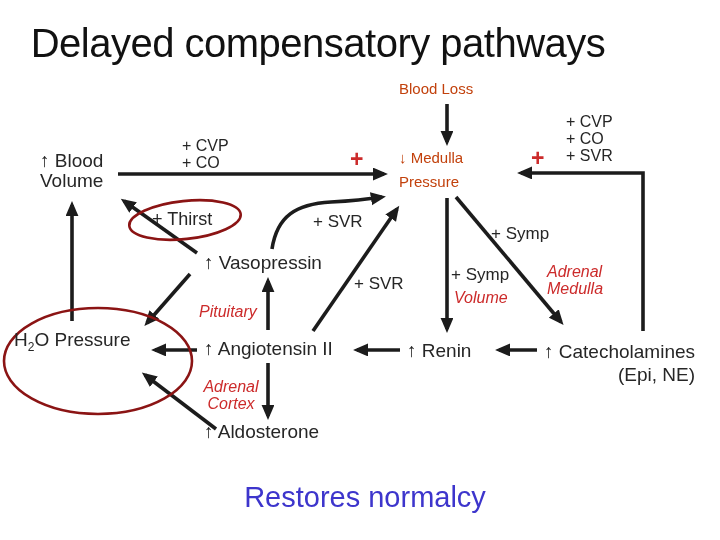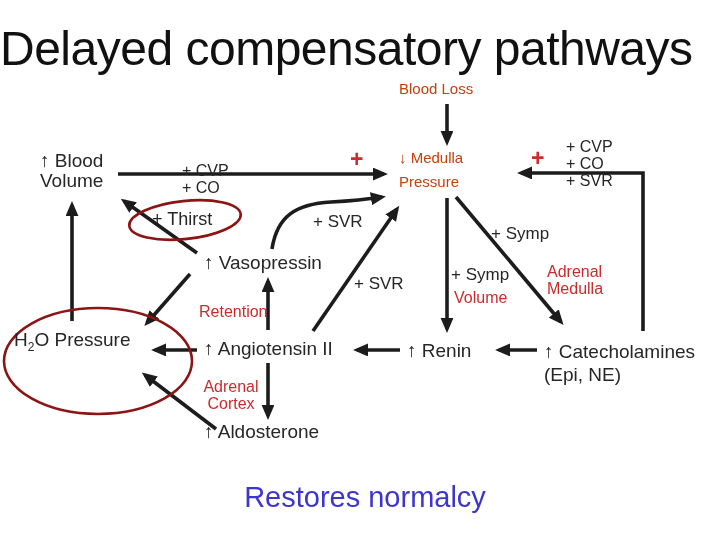--- a/index.html
+++ b/index.html
@@ -6,27 +6,27 @@
   body {
     width:720px; height:540px; position:relative; overflow:hidden;
     background:#ffffff;
     font-family:"Liberation Sans","DejaVu Sans",sans-serif;
     color:#262626;
   }
   #arrows { position:absolute; left:0; top:0; z-index:1; }
   .txt { position:absolute; white-space:nowrap; z-index:2; }
   .title {
     left:0; top:21px; width:636px; text-align:center;
-    font-size:48px; color:#111111; letter-spacing:-0.5px;
+    font-size:40px; color:#111111; letter-spacing:-0.5px;
   }
   .node  { font-size:19px; }
   .rednode { font-size:15px; color:#c2410c; }
   .sm    { font-size:17px; }
-  .cvpblk{ font-size:16px; line-height:17px;margin-top:25px; }
-  .organ { font-size:16px; line-height:17px; color:#cc2b2b; }
+  .cvpblk{ font-size:16px; line-height:17px; }
+  .organ { font-size:16px; line-height:17px; color:#cc2b2b; font-style:italic; }
   .plus  { font-size:23px; color:#cc2b2b; font-weight:bold; }
   .footer{
     left:0; top:481px; width:730px; text-align:center;
     font-size:29px; color:#3d35cc;
   }
   sup { font-size:12px; }
   sub { font-size:12px; }
   .arrow { fill:none; stroke:#1c1c1c; stroke-width:3.6; }
   .loop  { fill:none; stroke:#8b1414; stroke-width:2.6; }
 </style>
@@ -102,33 +102,33 @@
 
 <div class="txt sm" style="left:451px;top:265px">+ Symp</div>
 
 <div class="txt organ" style="left:454px;top:289px">Volume</div>
 
 <div class="txt organ" style="left:547px;top:263px">
   <div>Adrenal</div>
   <div>Medulla</div>
 </div>
 
-<div class="txt organ" style="left:199px;top:303px">Retention</div>
+<div class="txt organ" style="left:199px;top:303px">Pituitary</div>
 
 <div class="txt node" style="left:14px;top:328px;line-height:23px">
   <div><span>H</span><sub>2</sub><span>O Pressure</span></div>
 </div>
 
 <div class="txt node" style="left:204px;top:338px">↑ Angiotensin II</div>
 
 <div class="txt node" style="left:407px;top:340px">↑ Renin</div>
 
 <div class="txt node" style="left:544px;top:340px;line-height:23px">
   <div>↑ Catecholamines</div>
-  <div style="text-align:left">(Epi, NE)</div>
+  <div style="text-align:right">(Epi, NE)</div>
 </div>
 
 <div class="txt organ" style="left:200px;top:378px;width:62px;text-align:center">
   <div>Adrenal</div>
   <div>Cortex</div>
 </div>
 
 <div class="txt node" style="left:204px;top:421px">↑ Aldosterone</div>
 
 <div class="txt footer">Restores normalcy</div>

